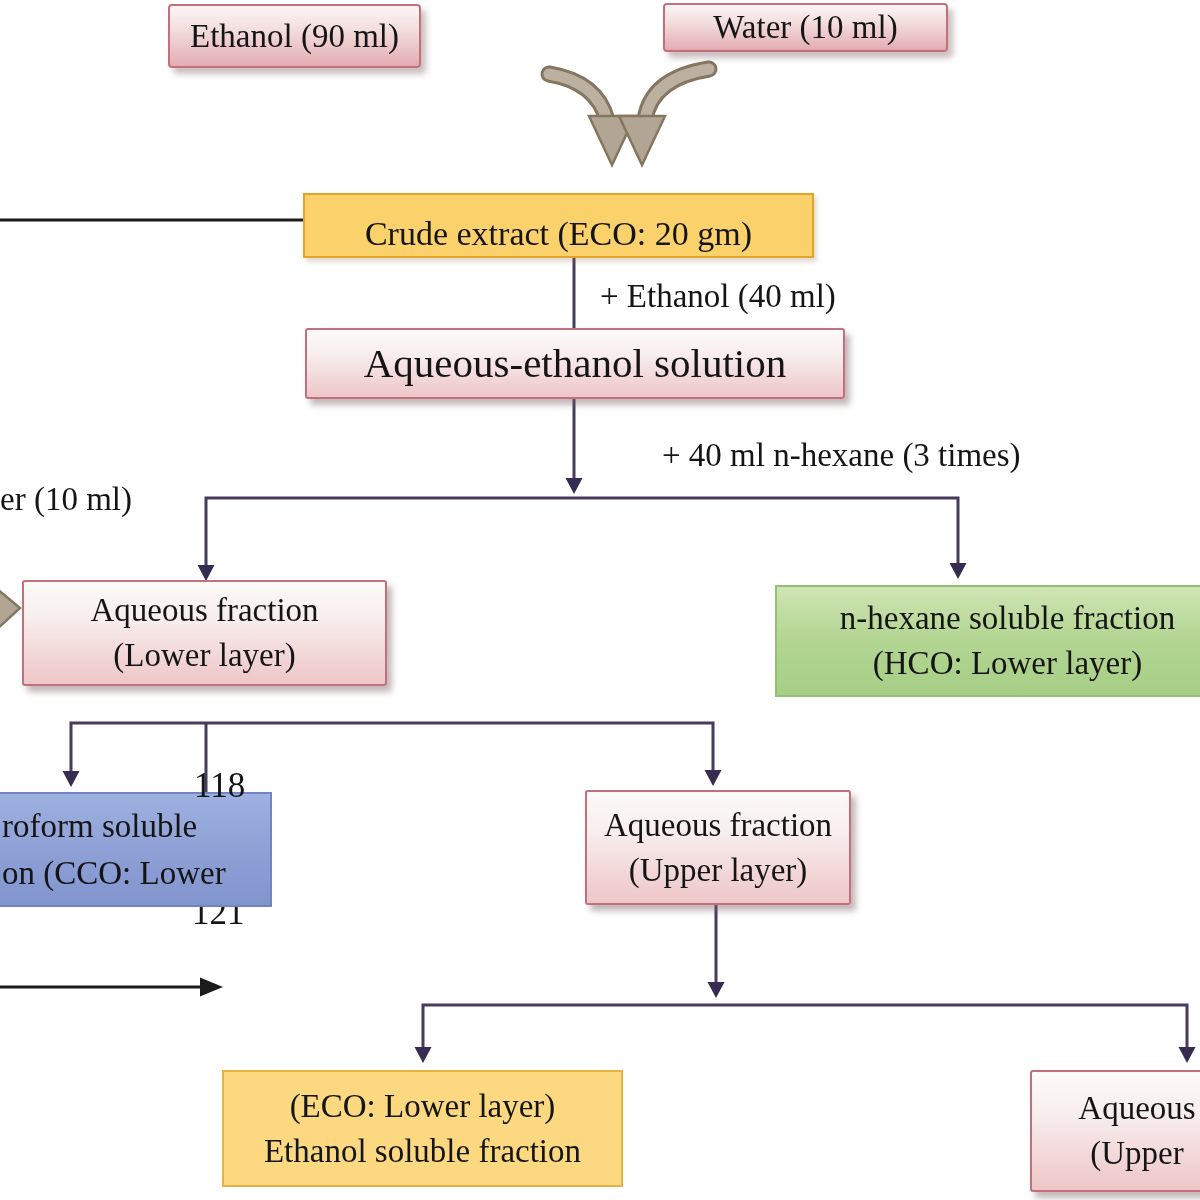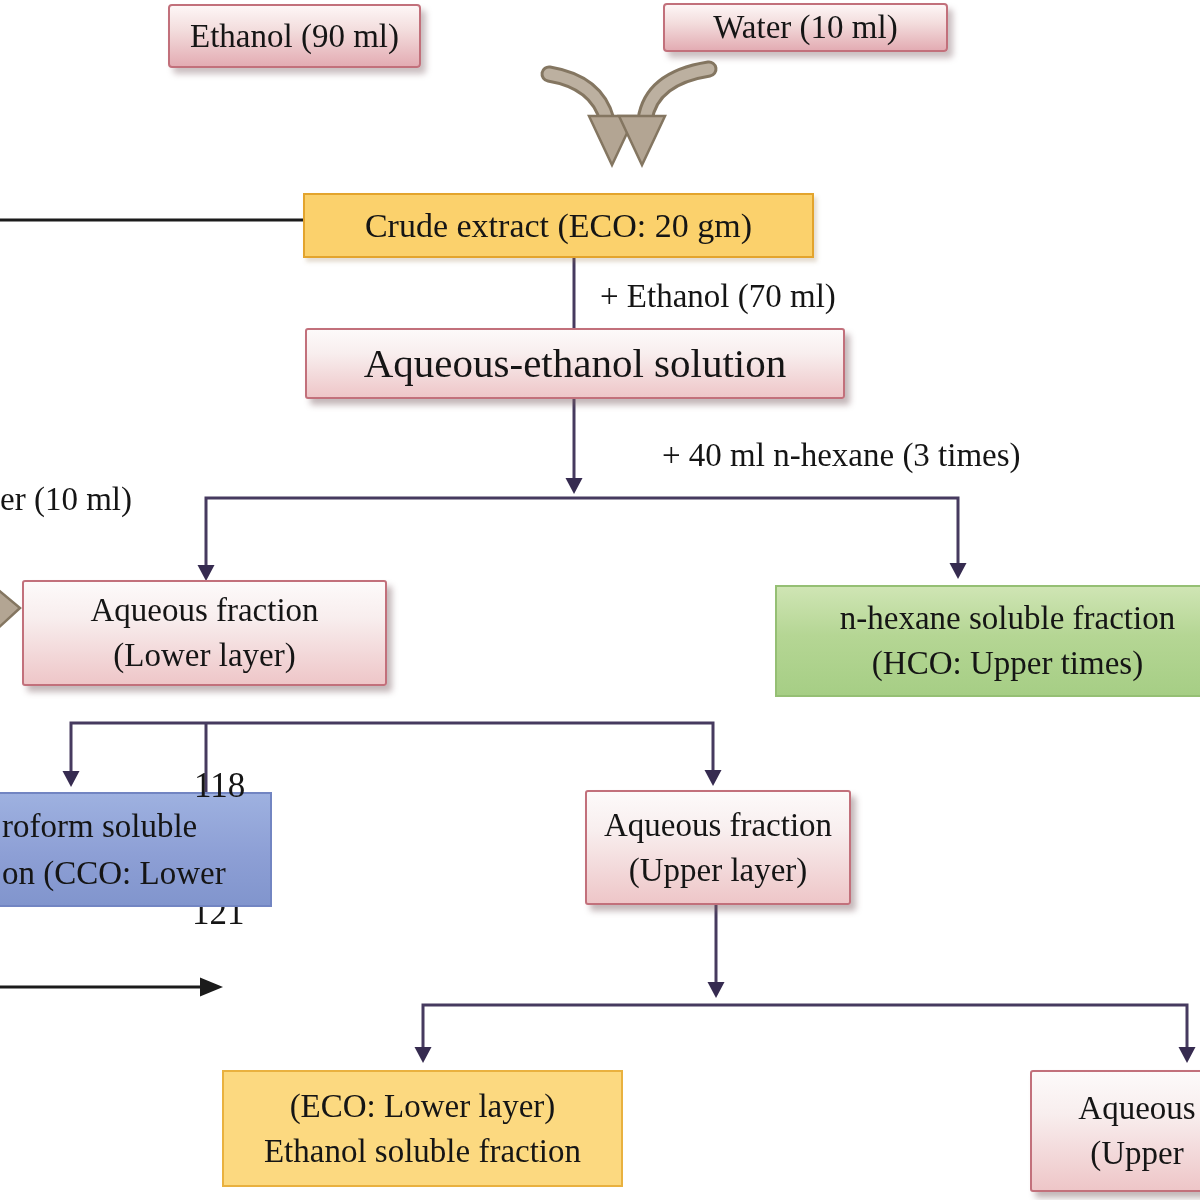--- a/index.html
+++ b/index.html
@@ -89,36 +89,36 @@
   </svg>
 
   <div class="box pinktop" style="left:168px;top:4px;width:253px;height:64px;">
     <span>Ethanol (90 ml)</span>
   </div>
 
   <div class="box pinktop" style="left:663px;top:3px;width:285px;height:49px;">
     <span>Water (10 ml)</span>
   </div>
 
-  <div class="box yellow1" style="left:303px;top:193px;width:511px;height:65px;font-size:34px;">
+  <div class="box yellow1" style="left:303px;top:193px;width:511px;height:65px;font-size:34px;justify-content:flex-end;">
     <span>Crude extract (ECO: 20 gm)</span>
   </div>
 
   <div class="box pink" style="left:305px;top:328px;width:540px;height:71px;font-size:41px;text-align:center;">
     <span>Aqueous-ethanol solution</span>
   </div>
 
   <div class="box pink" style="left:22px;top:580px;width:365px;height:106px;">
     <span>Aqueous fraction</span>
     <span>(Lower layer)</span>
   </div>
 
   <div class="box green" style="left:775px;top:585px;width:465px;height:112px;">
     <span>n-hexane soluble fraction</span>
-    <span>(HCO: Upper times)</span>
+    <span>(HCO: Lower layer)</span>
   </div>
 
   <div class="box blue" style="left:-130px;top:792px;width:402px;height:115px;align-items:flex-start;padding-left:130px;text-align:left;line-height:47px;">
     <span>roform soluble</span>
     <span>on (CCO: Lower</span>
   </div>
 
   <div class="box pink" style="left:585px;top:790px;width:266px;height:115px;">
     <span>Aqueous fraction</span>
     <span>(Upper layer)</span>
@@ -127,21 +127,21 @@
   <div class="box yellow2" style="left:222px;top:1070px;width:401px;height:117px;">
     <span>(ECO: Lower layer)</span>
     <span>Ethanol soluble fraction</span>
   </div>
 
   <div class="box pink" style="left:1030px;top:1070px;width:310px;height:122px;align-items:flex-start;padding-left:30px;">
     <span class="txtcol" style="width:150px;text-align:center;">Aqueous</span>
     <span class="txtcol" style="width:150px;text-align:center;">(Upper</span>
   </div>
 
-  <div class="lbl" style="left:600px;top:278px;">+ Ethanol (70 ml)</div>
+  <div class="lbl" style="left:600px;top:278px;">+ Ethanol (40 ml)</div>
   <div class="lbl" style="left:662px;top:437px;">+ 40 ml n-hexane (3 times)</div>
 
   <div class="lbl" style="left:0px;top:481px;">er (10 ml)</div>
 
   <div class="linenum" style="left:194px;top:766px;z-index:5;">118</div>
   <div class="linenum" style="left:192px;top:893px;z-index:2;">121</div>
 
 </div>
 
 </body></html>

